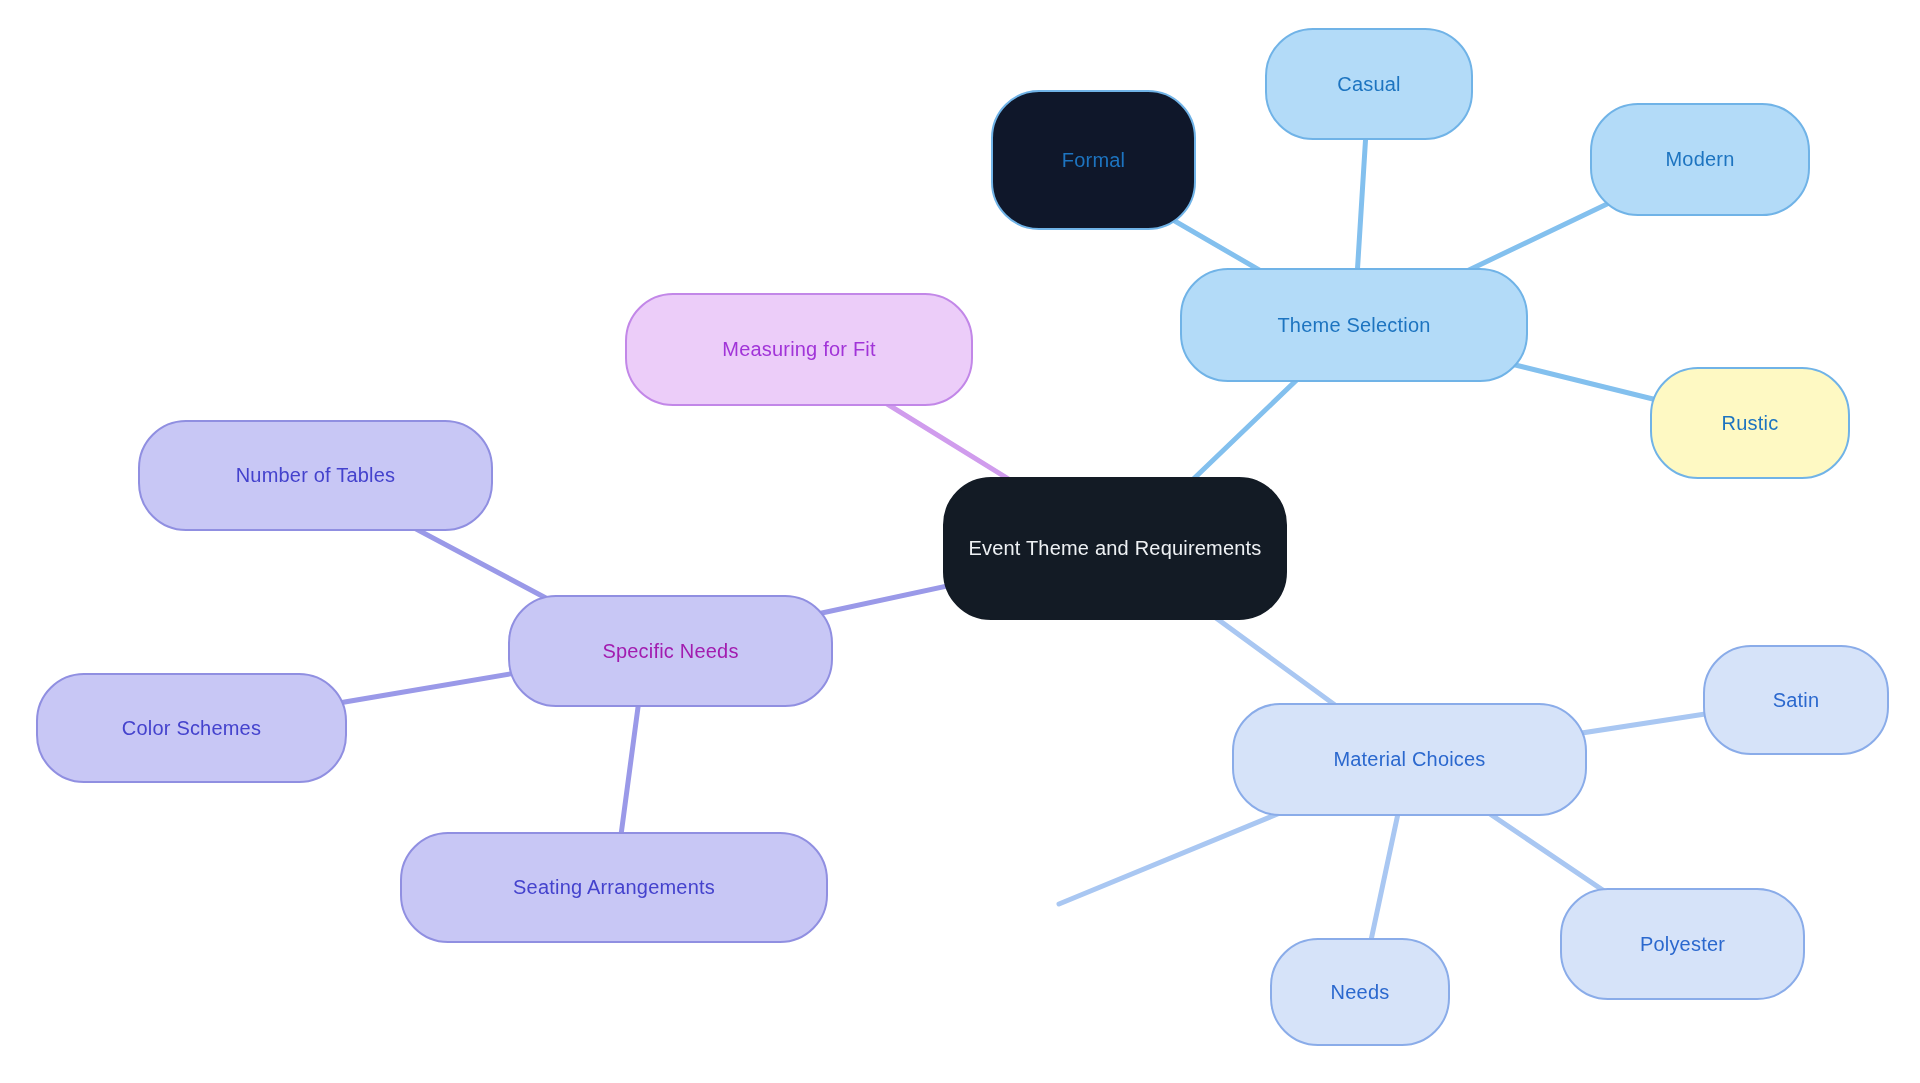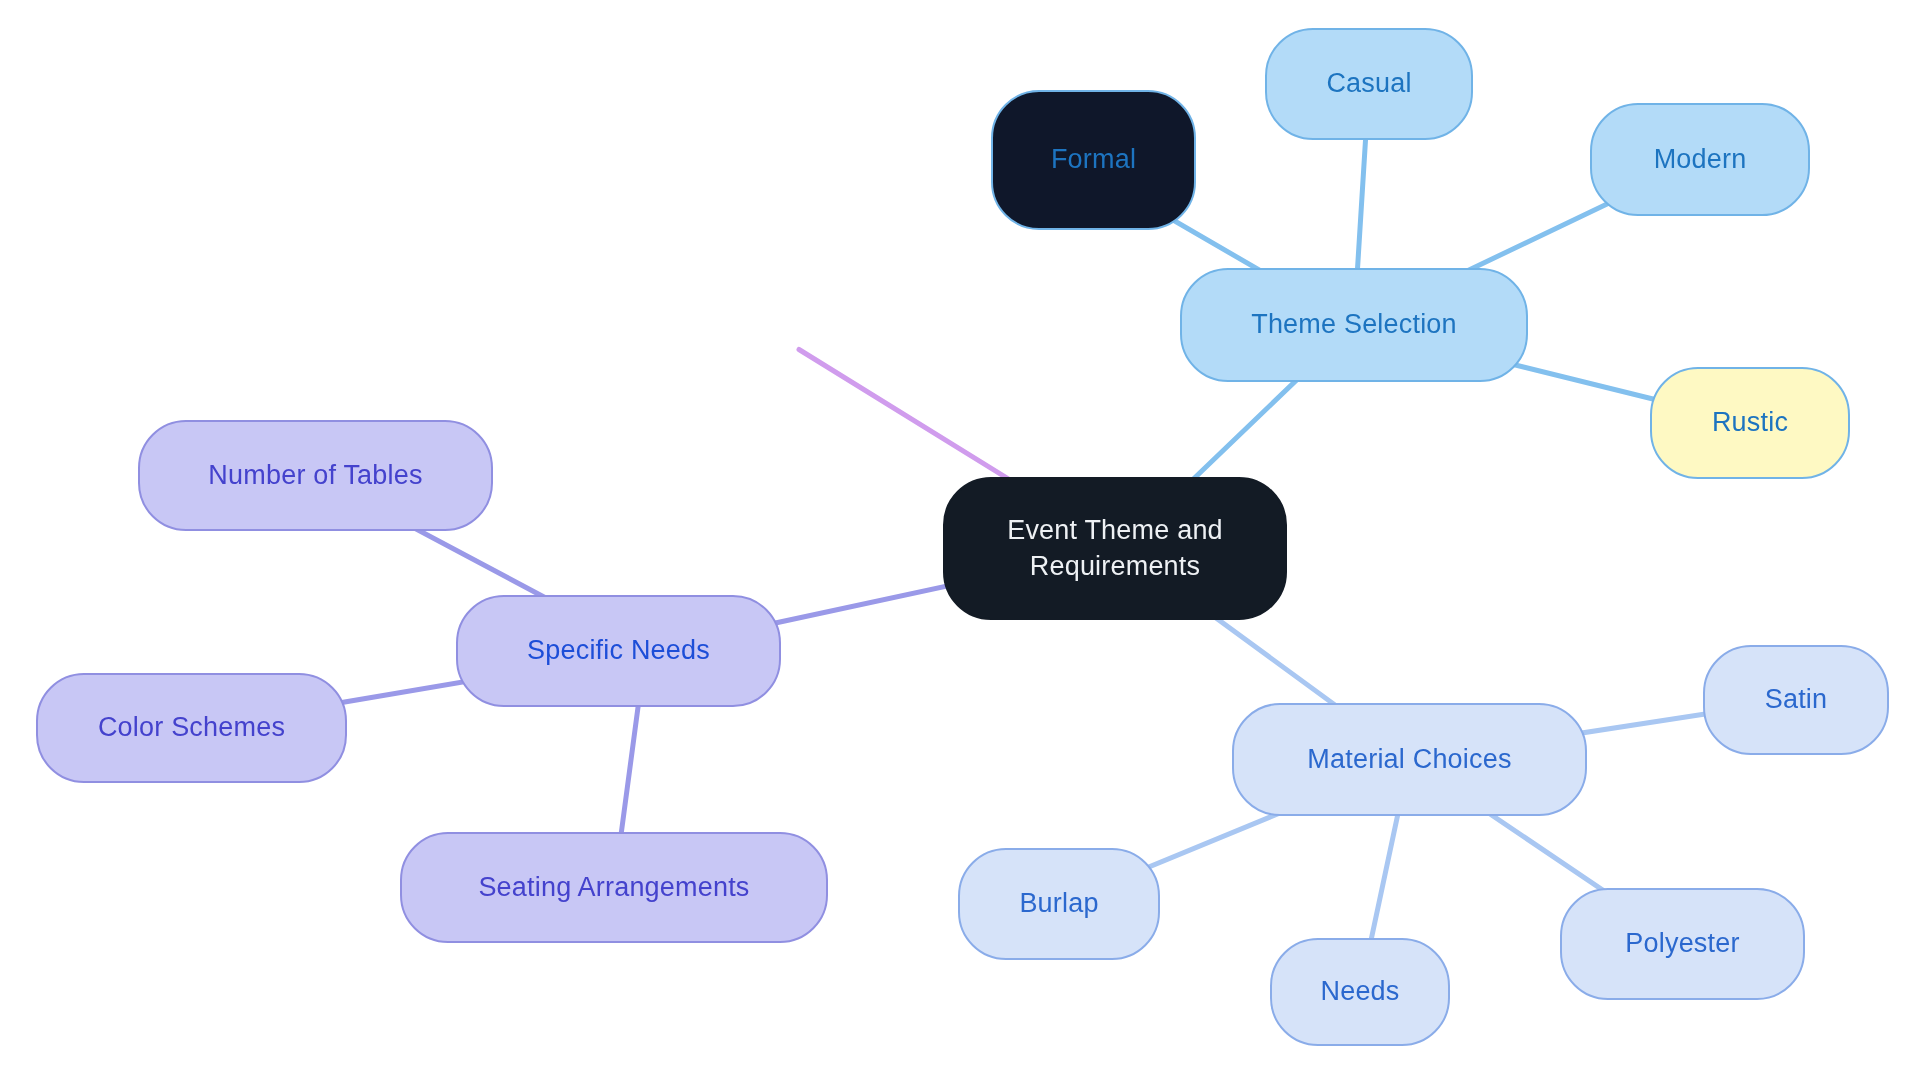--- a/index.html
+++ b/index.html
@@ -23,21 +23,21 @@
   }
   .node {
     position: absolute;
     display: flex;
     align-items: center;
     justify-content: center;
     text-align: center;
     box-sizing: border-box;
     border-radius: 48px;
     border: 2px solid transparent;
-    font-size: 27px;
+    font-size: 20px;
     letter-spacing: 0.2px;
     cursor: pointer;
     user-select: none;
   }
   .node .label {
     padding: 0 22px;
     line-height: 1.32;
   }
 </style>
 </head>
@@ -79,34 +79,34 @@
     </div>
     <div class="node" style="left: 1650px; top: 367px; width: 200px; height: 112px; background: #fef9c3; border-color: rgb(112, 179, 231); color: rgb(29, 116, 192);">
       <span class="label">Rustic</span>
     </div>
     <div class="node" style="left: 1232px; top: 703px; width: 355px; height: 113px; background: rgb(214, 227, 249); border-color: rgb(138, 172, 233); color: rgb(43, 104, 206);">
       <span class="label">Material Choices</span>
     </div>
     <div class="node" style="left: 1703px; top: 645px; width: 186px; height: 110px; background: rgb(214, 227, 249); border-color: rgb(138, 172, 233); color: rgb(43, 104, 206);">
       <span class="label">Satin</span>
     </div>
-    <div class="node" style="left: 958px; top: 848px; width: 202px; height: 112px; background: rgb(214, 227, 249); border-color: rgb(138, 172, 233); color: rgb(43, 104, 206);">
-      <span class="label">Burlap</span>
-    </div>
     <div class="node" style="left: 1270px; top: 938px; width: 180px; height: 108px; background: rgb(214, 227, 249); border-color: rgb(138, 172, 233); color: rgb(43, 104, 206);">
       <span class="label">Needs</span>
     </div>
     <div class="node" style="left: 1560px; top: 888px; width: 245px; height: 112px; background: rgb(214, 227, 249); border-color: rgb(138, 172, 233); color: rgb(43, 104, 206);">
       <span class="label">Polyester</span>
     </div>
-    <div class="node" style="left: 456px; top: 595px; width: 325px; height: 112px; background: rgb(200, 199, 245); border-color: rgb(144, 143, 225); color: #1d4ed8;">
+    <div class="node" style="left: 508px; top: 595px; width: 325px; height: 112px; background: rgb(200, 199, 245); border-color: rgb(144, 143, 225); color: #a21caf;">
       <span class="label">Specific Needs</span>
     </div>
     <div class="node" style="left: 138px; top: 420px; width: 355px; height: 111px; background: rgb(200, 199, 245); border-color: rgb(144, 143, 225); color: rgb(68, 66, 205);">
       <span class="label">Number of Tables</span>
     </div>
     <div class="node" style="left: 36px; top: 673px; width: 311px; height: 110px; background: rgb(200, 199, 245); border-color: rgb(144, 143, 225); color: rgb(68, 66, 205);">
       <span class="label">Color Schemes</span>
     </div>
     <div class="node" style="left: 400px; top: 832px; width: 428px; height: 111px; background: rgb(200, 199, 245); border-color: rgb(144, 143, 225); color: rgb(68, 66, 205); text-align: center;">
       <span class="label">Seating Arrangements</span>
     </div>
+    <div class="node" style="left: 625px; top: 293px; width: 348px; height: 113px; background: rgb(236, 205, 249); border-color: rgb(194, 135, 232); color: rgb(161, 52, 216);">
+      <span class="label">Measuring for Fit</span>
+    </div>
   </div>
 
 </body></html>

